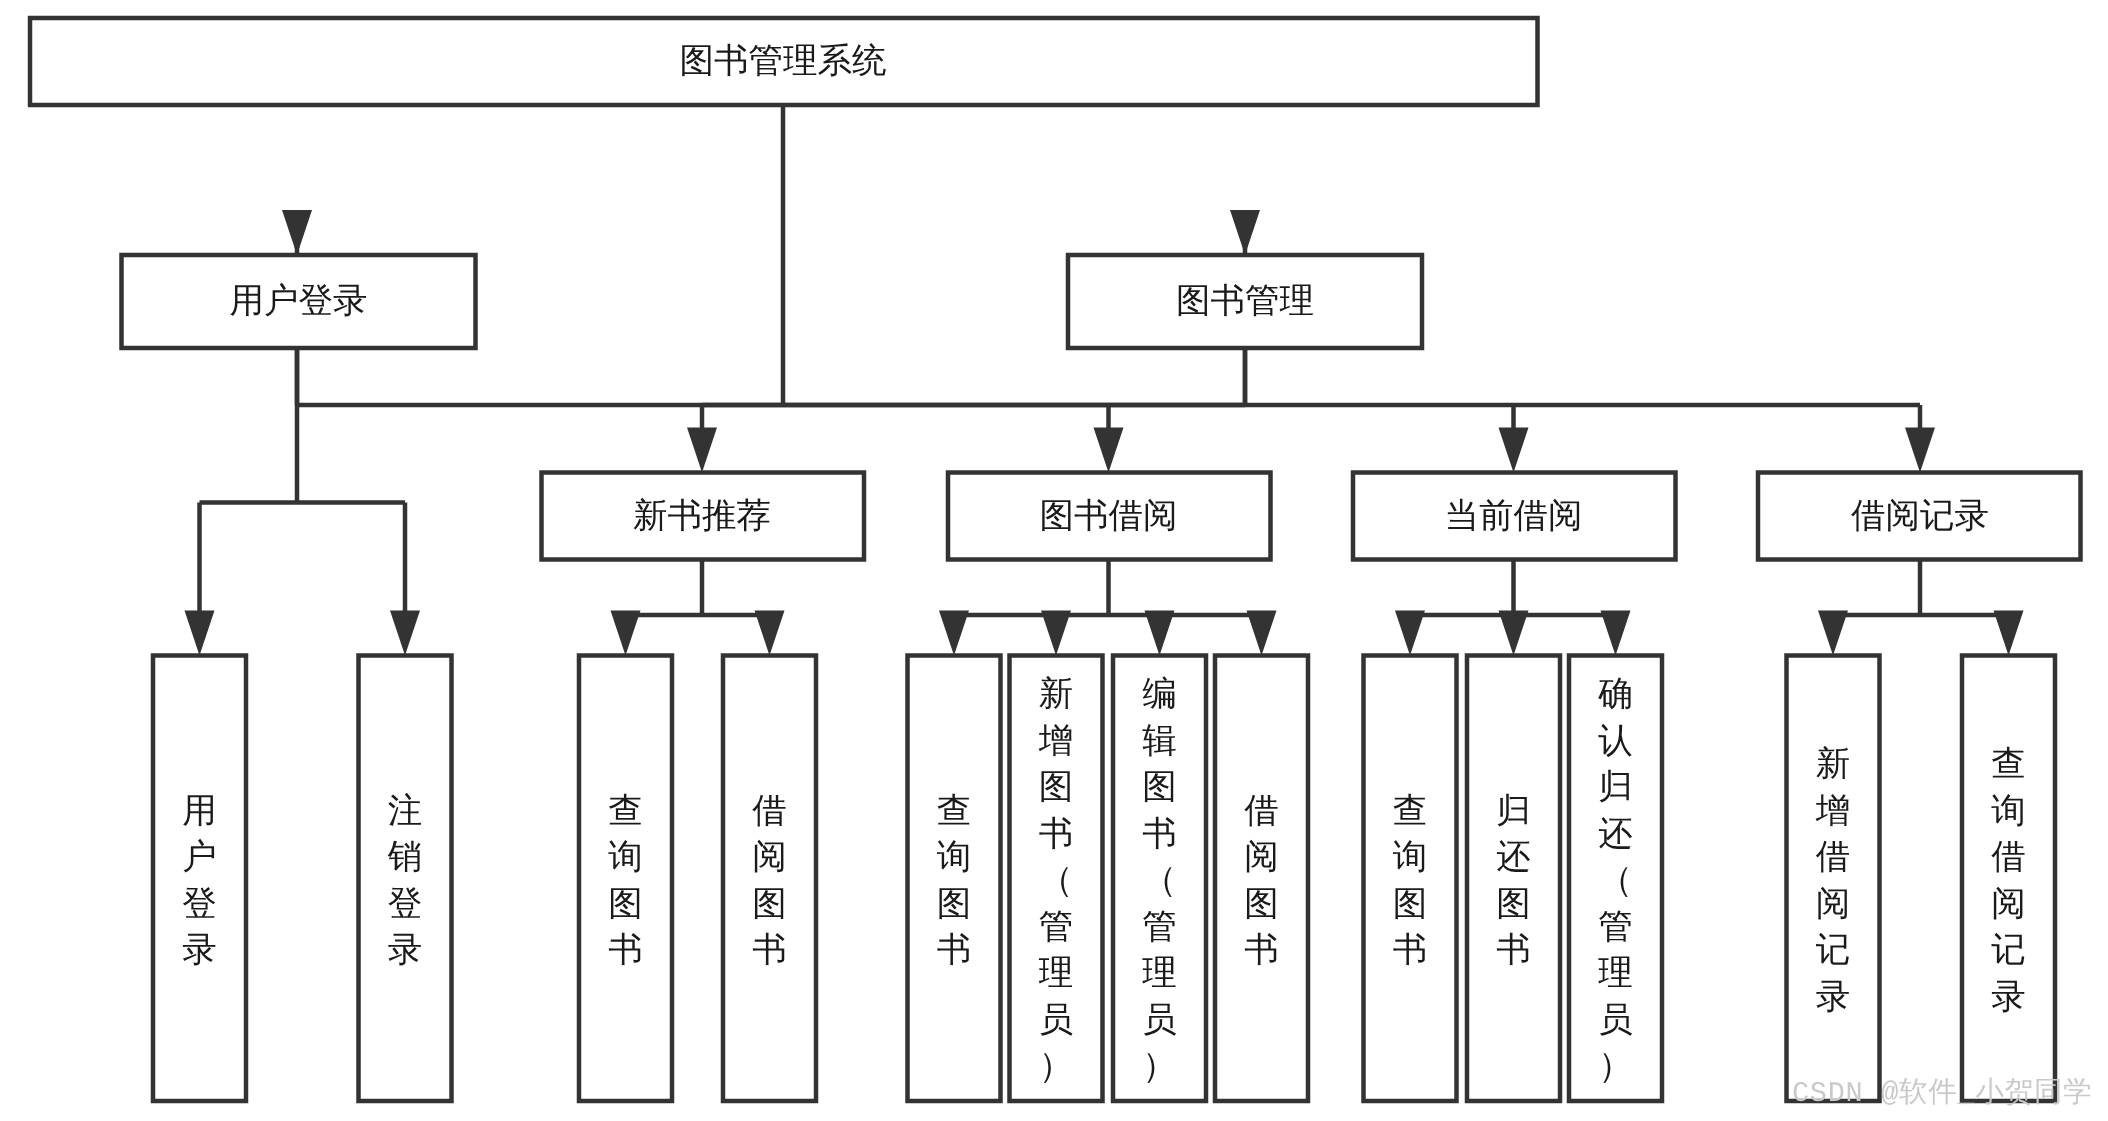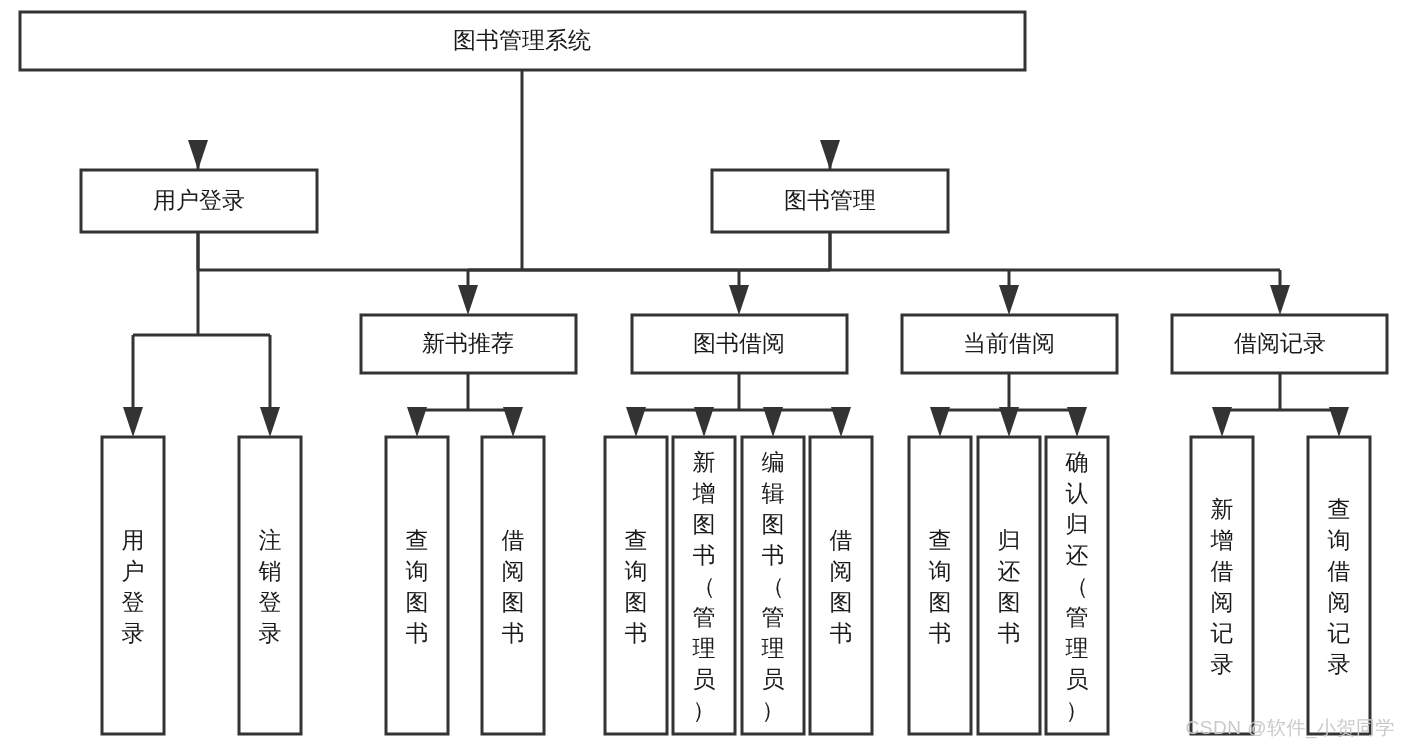--- a/index.html
+++ b/index.html
@@ -52,21 +52,21 @@
   .node-label-v {
     font-family: "Liberation Sans", "DejaVu Sans", sans-serif;
     font-size: 23px;
     fill: #1a1a1a;
     text-anchor: middle;
   }
   .watermark-text {
     position: absolute;
     right: 10px;
     bottom: 6px;
-    font-family: Liberation Sans, sans-serif;
+    font-family: Liberation Mono, monospace;
     font-size: 19px;
     color: #c9c9c9;
     white-space: nowrap;
     letter-spacing: 0.5px;
     user-select: none;
   }
 </style>
 </head>
 <body>
 

